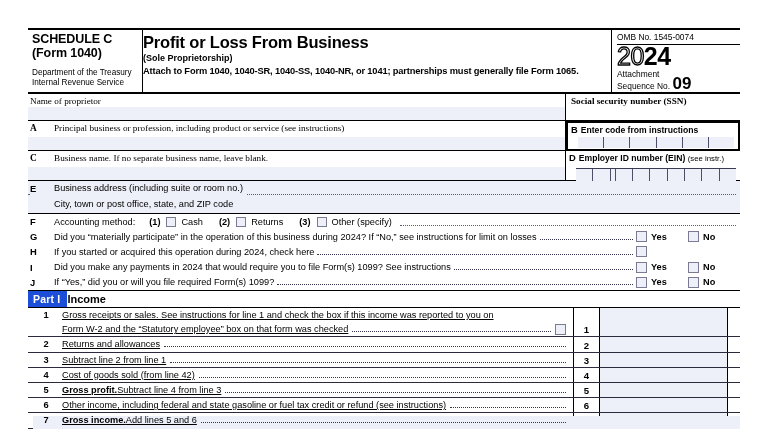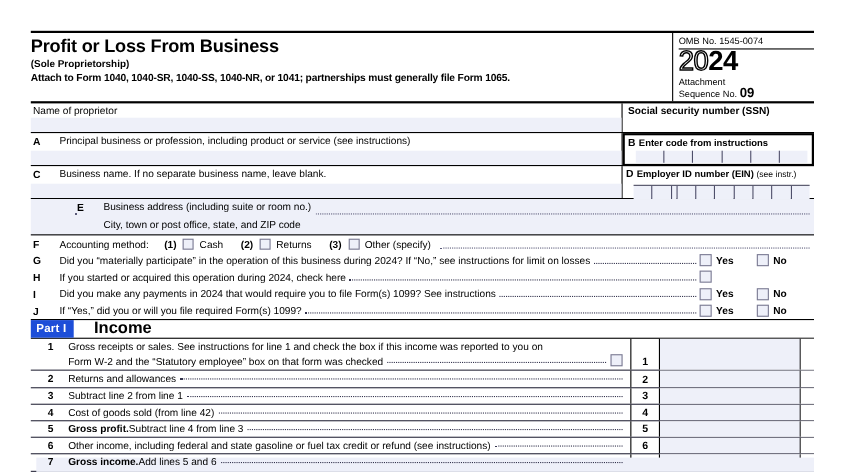--- a/index.html
+++ b/index.html
@@ -106,33 +106,34 @@
   }
   .year .outline {
     color: #ffffff;
     -webkit-text-stroke: 1.3px #000;
     font-weight: normal;
   }
   .attach-seq {
     font-size: 8.4px;
     line-height: 10px;
   }
-  .attach-seq b { font-size: 12px; }
+  .attach-seq b { font-size: 17px; }
 
   
   .row { display: flex; box-sizing: border-box; }
   .col-left  { flex: 1; position: relative; box-sizing: border-box; }
   .col-right { width: 174px; box-sizing: border-box; }
 
   .name-row { height: 27px; border-bottom: 1.5px solid #000; }
   .name-row .col-left { border-right: 1.5px solid #000; }
   .lbl {
     font-size: 9.2px;
     line-height: 11px;
     padding: 2px 0 0 2px;
+    font-family: Liberation Serif, serif;
   }
   .lbl-b { font-weight: bold; }
   .fillzone { position: absolute; left: 0; right: 0; bottom: 0; height: 13px; }
 
   
   .ab-row { height: 30px; border-bottom: 1.5px solid #000; }
   .ab-row .col-left { border-right: 1.5px solid #000; }
   .alpha {
     display: inline-block;
     width: 24px;
@@ -192,21 +193,20 @@
     height: 32px;
     border-bottom: 1.5px solid #000;
     background: #eef0f9;
   }
   .e-line {
     position: relative;
     height: 16px;
     font-size: 9.2px;
     line-height: 15px;
     padding-left: 2px;
-    margin-left: 40px;
   }
   .dotrule {
     position: absolute;
     left: 0; right: 4px; bottom: 2px;
     border-bottom: 1.4px dotted #5a5a78;
   }
   .e-text {
     position: relative;
     background: #eef0f9;
     padding-right: 4px;
@@ -300,23 +300,23 @@
     background: #1d4ed8;
     color: #fff;
     font-weight: bold;
     font-size: 10.5px;
     padding: 0 7px 0 5px;
     line-height: 16px;
     letter-spacing: 0.2px;
   }
   .part-name {
     font-weight: bold;
-    font-size: 15px;
+    font-size: 11px;
     line-height: 16px;
-    padding-left: 18px;
+    padding-left: 0;
   }
 
   
   .inc-row {
     display: flex;
     border-bottom: 1px solid #2b2b3d;
     box-sizing: border-box;
     min-height: 14.5px;
   }
   .inc-row.tall { min-height: 29px; }
@@ -338,21 +338,22 @@
   .inc-text {
     flex: 1;
     font-size: 9.2px;
     line-height: 14.2px;
     position: relative;
     padding-right: 3px;
   }
   .inc-text b { font-weight: bold; }
   .l2 {
     display: flex;
-    align-items: flex-start;
+    align-items: center;
+    text-decoration: underline;
   }
   .l2 .leader { margin: 0 4px 0 4px; }
   .numcell {
     width: 27px;
     flex: 0 0 27px;
     border-left: 1.5px solid #000;
     border-right: 1.5px solid #000;
     text-align: center;
     font-weight: bold;
     font-size: 9.6px;
@@ -376,20 +377,30 @@
   }
 </style>
 </head>
 <body>
 
 <div class="page">
 <div class="sheet">
 
   <div class="hdr">
 
+    <div class="hdr-left">
+      <div class="sched-title">
+        <div>SCHEDULE C</div>
+        <div>(Form 1040)</div>
+      </div>
+      <div class="dept">
+        <div>Department of the Treasury</div>
+        <div>Internal Revenue Service</div>
+      </div>
+    </div>
 
     <div class="hdr-center">
       <div class="main-title">Profit or Loss From Business</div>
       <div class="sub-title">(Sole Proprietorship)</div>
       <div class="attach-line">Attach to Form 1040, 1040-SR, 1040-SS, 1040-NR, or 1041; partnerships must generally file Form 1065.</div>
     </div>
 
     <div class="hdr-right">
       <div class="omb">OMB No. 1545-0074</div>
       <div class="year"><span class="outline">20</span><span>24</span></div>

